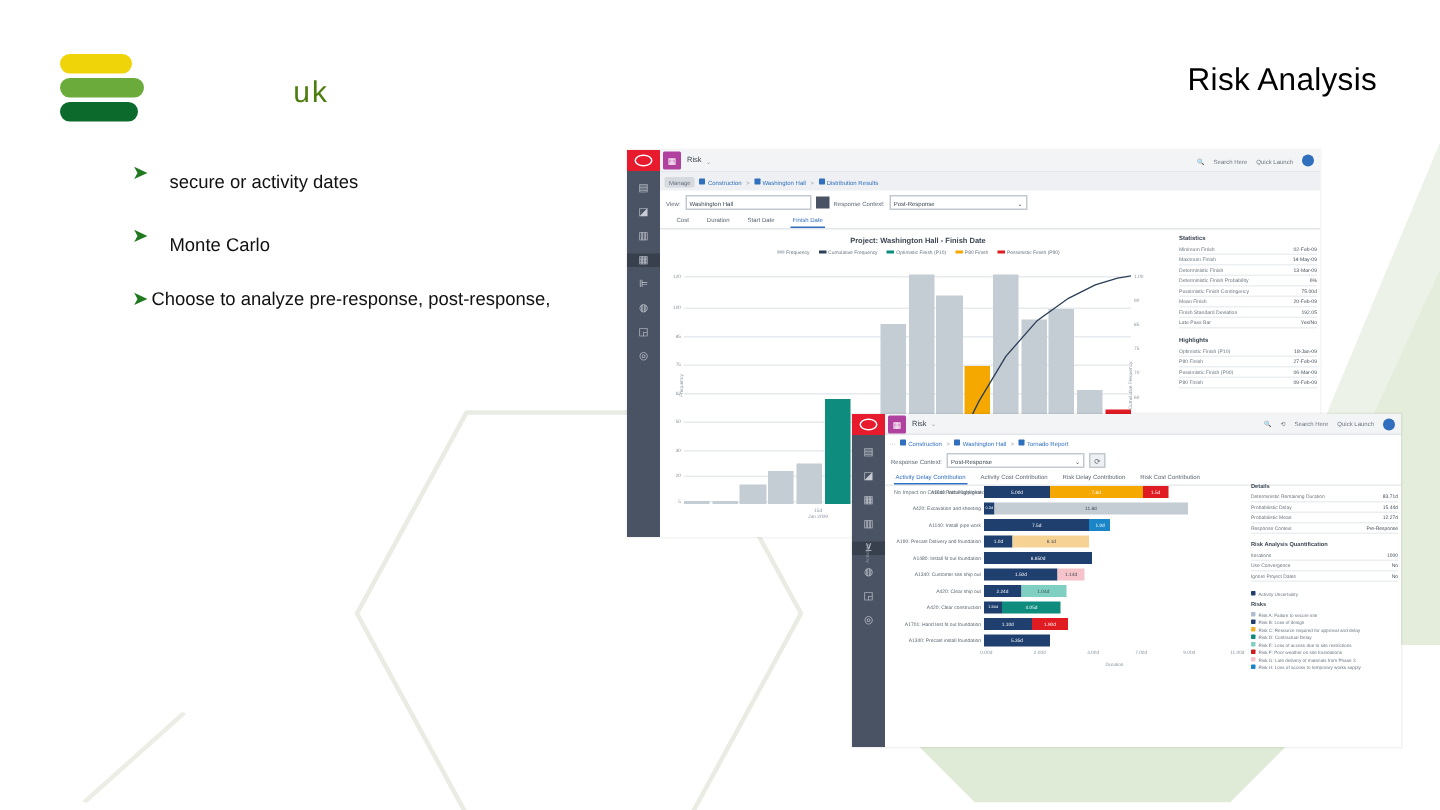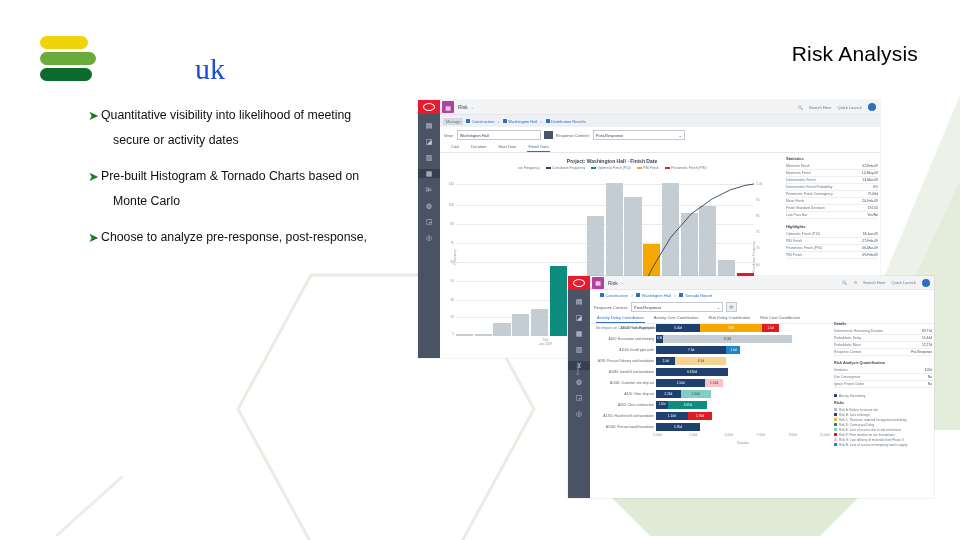--- a/index.html
+++ b/index.html
@@ -21,22 +21,22 @@
 
   
   .logo{position:absolute;left:40px;top:28px;width:180px;height:62px;}
   .logo-bars{position:absolute;left:0;top:8px;width:60px;height:46px;}
   .bar{position:absolute;left:0;border-radius:9px;height:13px;}
   .bar.b1{top:0;width:48px;background:#efd40a;}
   .bar.b2{top:16px;width:56px;background:#6bab3c;}
   .bar.b3{top:32px;width:52px;background:#0c6b2c;}
   .logo-rpc{position:absolute;left:61px;top:-4px;font-size:55px;color:#0e6b2e;
     font-family:"DejaVu Sans", sans-serif;font-weight:400;letter-spacing:-1px;line-height:1;}
-  .logo-uk{position:absolute;left:155px;top:26px;font-size:30px;color:#1d4ed8;
-    font-family:Liberation Serif, serif;line-height:1;}
+  .logo-uk{position:absolute;left:155px;top:26px;font-size:20px;color:#4d7c0f;
+    font-family:Liberation Mono, monospace;line-height:1;}
 
   
   .slide-title{
     position:absolute;right:42px;top:42px;font-size:21px;color:#000;
     letter-spacing:0.2px;white-space:nowrap;
   }
 
   
   .bullets{position:absolute;left:88px;top:106px;width:330px;}
   .bullet{display:flex;align-items:flex-start;margin-bottom:4px;}
@@ -190,29 +190,27 @@
     </div>
     <div class="logo-uk">uk</div>
   </div>
 
   <div class="slide-title">Risk Analysis</div>
 
   <div class="bullets">
     <div class="bullet">
       <div class="arrow">➤</div>
       <div class="btext">
-        <span>Quantitative visibility into likelihood of meeting</span>
         <span class="l2">secure or activity dates</span>
       </div>
     </div>
     <div class="bullet-sp"></div>
     <div class="bullet">
       <div class="arrow">➤</div>
       <div class="btext">
-        <span>Pre-built Histogram &amp; Tornado Charts based on</span>
         <span class="l2">Monte Carlo</span>
       </div>
     </div>
     <div class="bullet-sp"></div>
     <div class="bullet">
       <div class="arrow">➤</div>
       <div class="btext">
         <span>Choose to analyze pre-response, post-response,</span>
       </div>
     </div>

